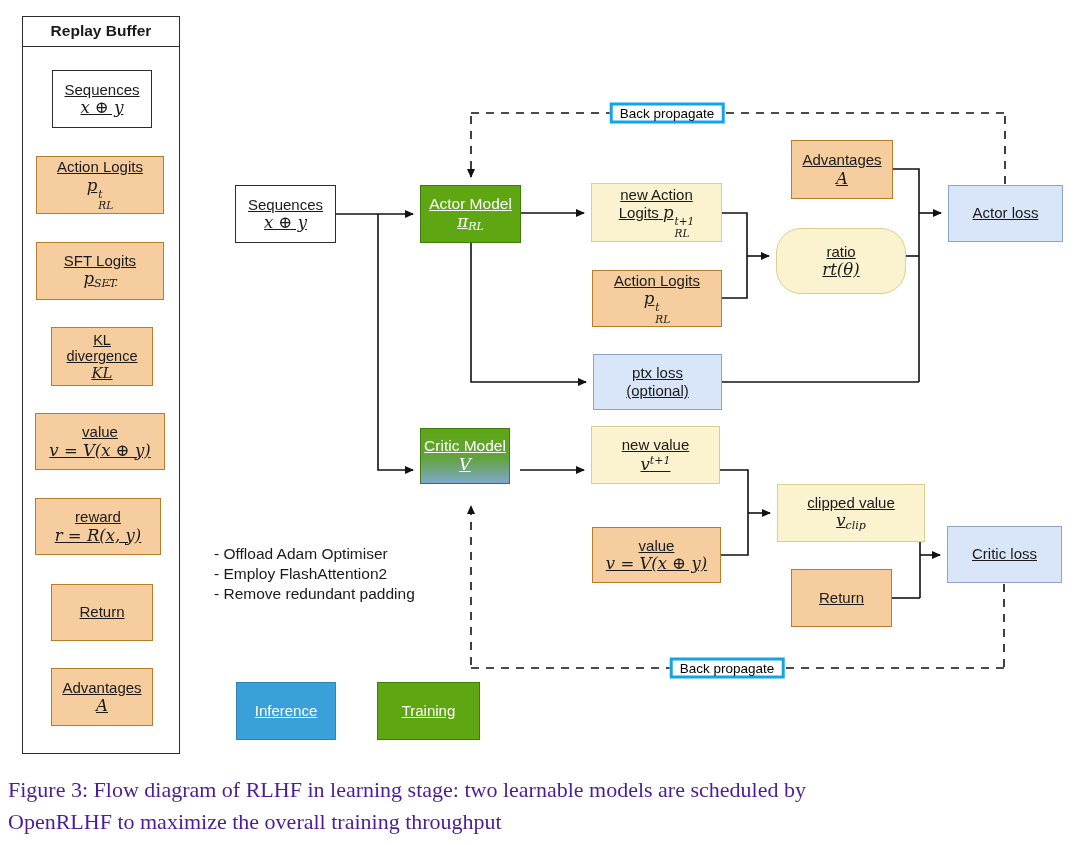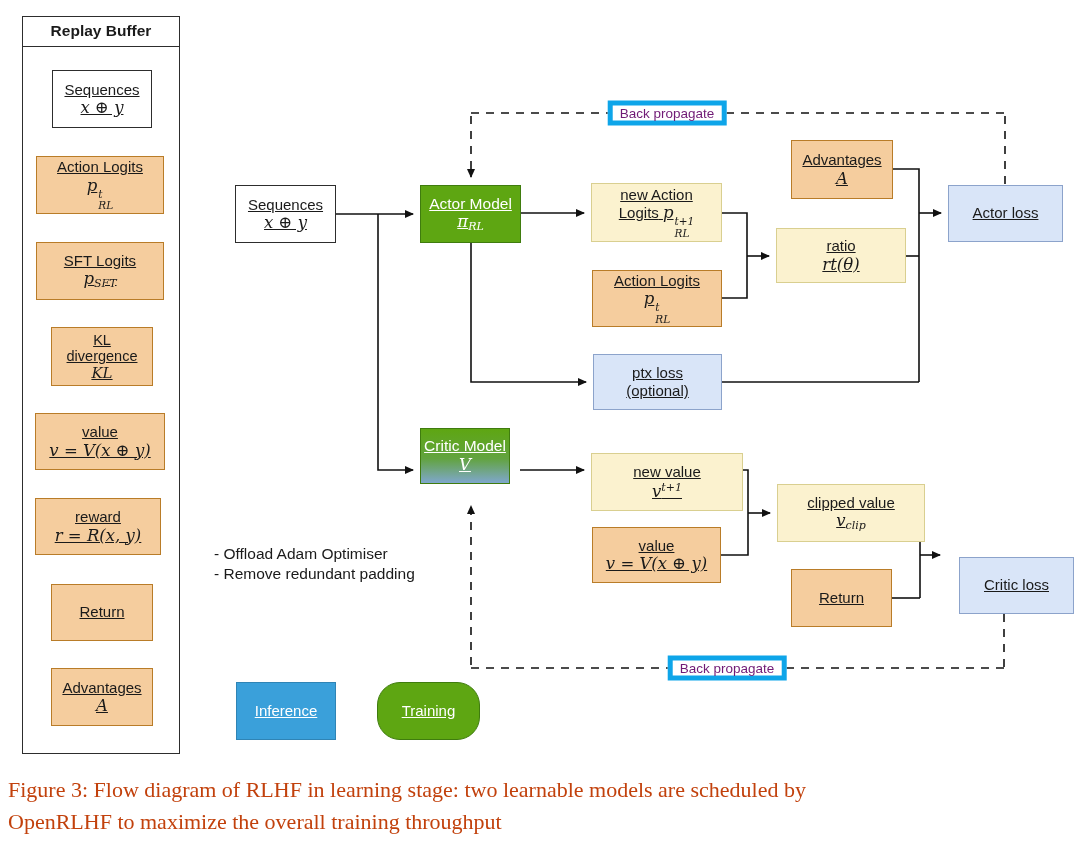--- a/index.html
+++ b/index.html
@@ -20,25 +20,25 @@
   .math,.mi,.msub,.msup{font-family:"DejaVu Serif",serif;font-style:italic;}
   .math{font-size:16.5px;line-height:1.1;}
   .msub{font-size:11px;vertical-align:-3px;}
   .msup{font-size:11px;vertical-align:6px;font-style:italic;}
   .ss{display:inline-flex;flex-direction:column;align-items:flex-start;
       font-size:10.5px;line-height:1.1;vertical-align:-7px;margin-left:1px;font-style:italic;}
   .kl-box{font-size:14.5px;line-height:1.15;}
   .rb-outer{position:absolute;box-sizing:border-box;border:1.6px solid #2d2d2d;background:transparent;}
   .rb-title{position:absolute;box-sizing:border-box;border-bottom:1.6px solid #2d2d2d;
             display:flex;align-items:center;justify-content:center;font-weight:bold;font-size:15.5px;}
-  .edge-label{position:absolute;transform:translate(-50%,-50%);font-size:13.5px;color:#701a75;
-              background:#ffffff;border:5px solid #0ea5e9;padding:0 7px;white-space:nowrap;}
+  .edge-label{position:absolute;transform:translate(-50%,-50%);font-size:13.5px;color:#000000;
+              background:#ffffff;border:3px solid #0ea5e9;padding:0 7px;white-space:nowrap;}
   .notes{position:absolute;font-size:15.5px;line-height:1.3;color:#1a1a1a;white-space:nowrap;}
   .caption{position:absolute;font-family:"Liberation Serif",serif;font-size:22px;
-           line-height:1.45;color:#c2410c;}
+           line-height:1.45;color:#4c1d95;}
 </style>
 </head>
 <body>
 
 <div id="app">
 
   <svg id="wires" viewBox="0 0 1080 845">
     <defs>
       <marker id="ah" markerWidth="10" markerHeight="9" refX="8" refY="4" orient="auto" markerUnits="userSpaceOnUse">
         <path d="M0,0 L9,4 L0,8 z" fill="#111"></path>
@@ -155,74 +155,75 @@
   </div>
 
   <div class="box orange" style="left:592px;top:270px;width:130px;height:57px;">
     <div>Action Logits</div>
     <div class="math"><span class="mi">p</span><span class="ss">
           <span>t</span>
           <span>RL</span>
         </span></div>
   </div>
 
-  <div class="box yellow" style="left:776px;top:228px;width:130px;height:55px;">
+  <div class="box yellow" style="left:776px;top:228px;width:130px;height:66px;border-radius:25px;">
     <div>ratio</div>
     <div class="math">rt(θ)</div>
   </div>
 
   <div class="box orange" style="left:791px;top:140px;width:102px;height:59px;">
     <div>Advantages</div>
     <div class="math">A</div>
   </div>
 
   <div class="box blue" style="left:948px;top:185px;width:115px;height:57px;">
     <div>Actor loss</div>
   </div>
 
   <div class="box blue" style="left:593px;top:354px;width:129px;height:56px;">
     <div>ptx loss</div>
     <div>(optional)</div>
   </div>
 
-  <div class="box yellow" style="left:591px;top:453px;width:152px;height:58px;">
+  <div class="box yellow" style="left:591px;top:426px;width:129px;height:58px;">
     <div>new value</div>
     <div class="math"><span class="mi">v</span><span class="msup">t+1</span></div>
   </div>
 
   <div class="box orange" style="left:592px;top:527px;width:129px;height:56px;">
     <div>value</div>
     <div class="math">v = V(x ⊕ y)</div>
   </div>
 
   <div class="box yellow" style="left:777px;top:484px;width:148px;height:58px;">
     <div>clipped value</div>
     <div class="math"><span class="mi">v</span><span class="msub">clip</span></div>
   </div>
 
   <div class="box orange" style="left:791px;top:569px;width:101px;height:58px;">
     <div>Return</div>
   </div>
 
-  <div class="box blue" style="left:947px;top:557px;width:115px;height:57px;margin-left:12px;">
+  <div class="box blue" style="left:947px;top:526px;width:115px;height:57px;">
     <div>Critic loss</div>
   </div>
 
   <div class="edge-label" style="left:667px;top:113px;">Back propagate</div>
   <div class="edge-label" style="left:727px;top:668px;">Back propagate</div>
 
   <div class="notes" style="left:214px;top:544px;">
     <div>- Offload Adam Optimiser</div>
+    <div>- Employ FlashAttention2</div>
     <div>- Remove redundant padding</div>
   </div>
 
   <div class="box legend-blue" style="left:236px;top:682px;width:100px;height:58px;">
     <div>Inference</div>
   </div>
-  <div class="box green" style="left:377px;top:682px;width:103px;height:58px;border-radius:23px;">
+  <div class="box green" style="left:377px;top:682px;width:103px;height:58px;">
     <div>Training</div>
   </div>
 
   <div class="caption" style="left:8px;top:774px;width:1066px;">
     <div>Figure 3: Flow diagram of RLHF in learning stage: two learnable models are scheduled by</div>
     <div>OpenRLHF to maximize the overall training throughput</div>
   </div>
 
 </div>
 

